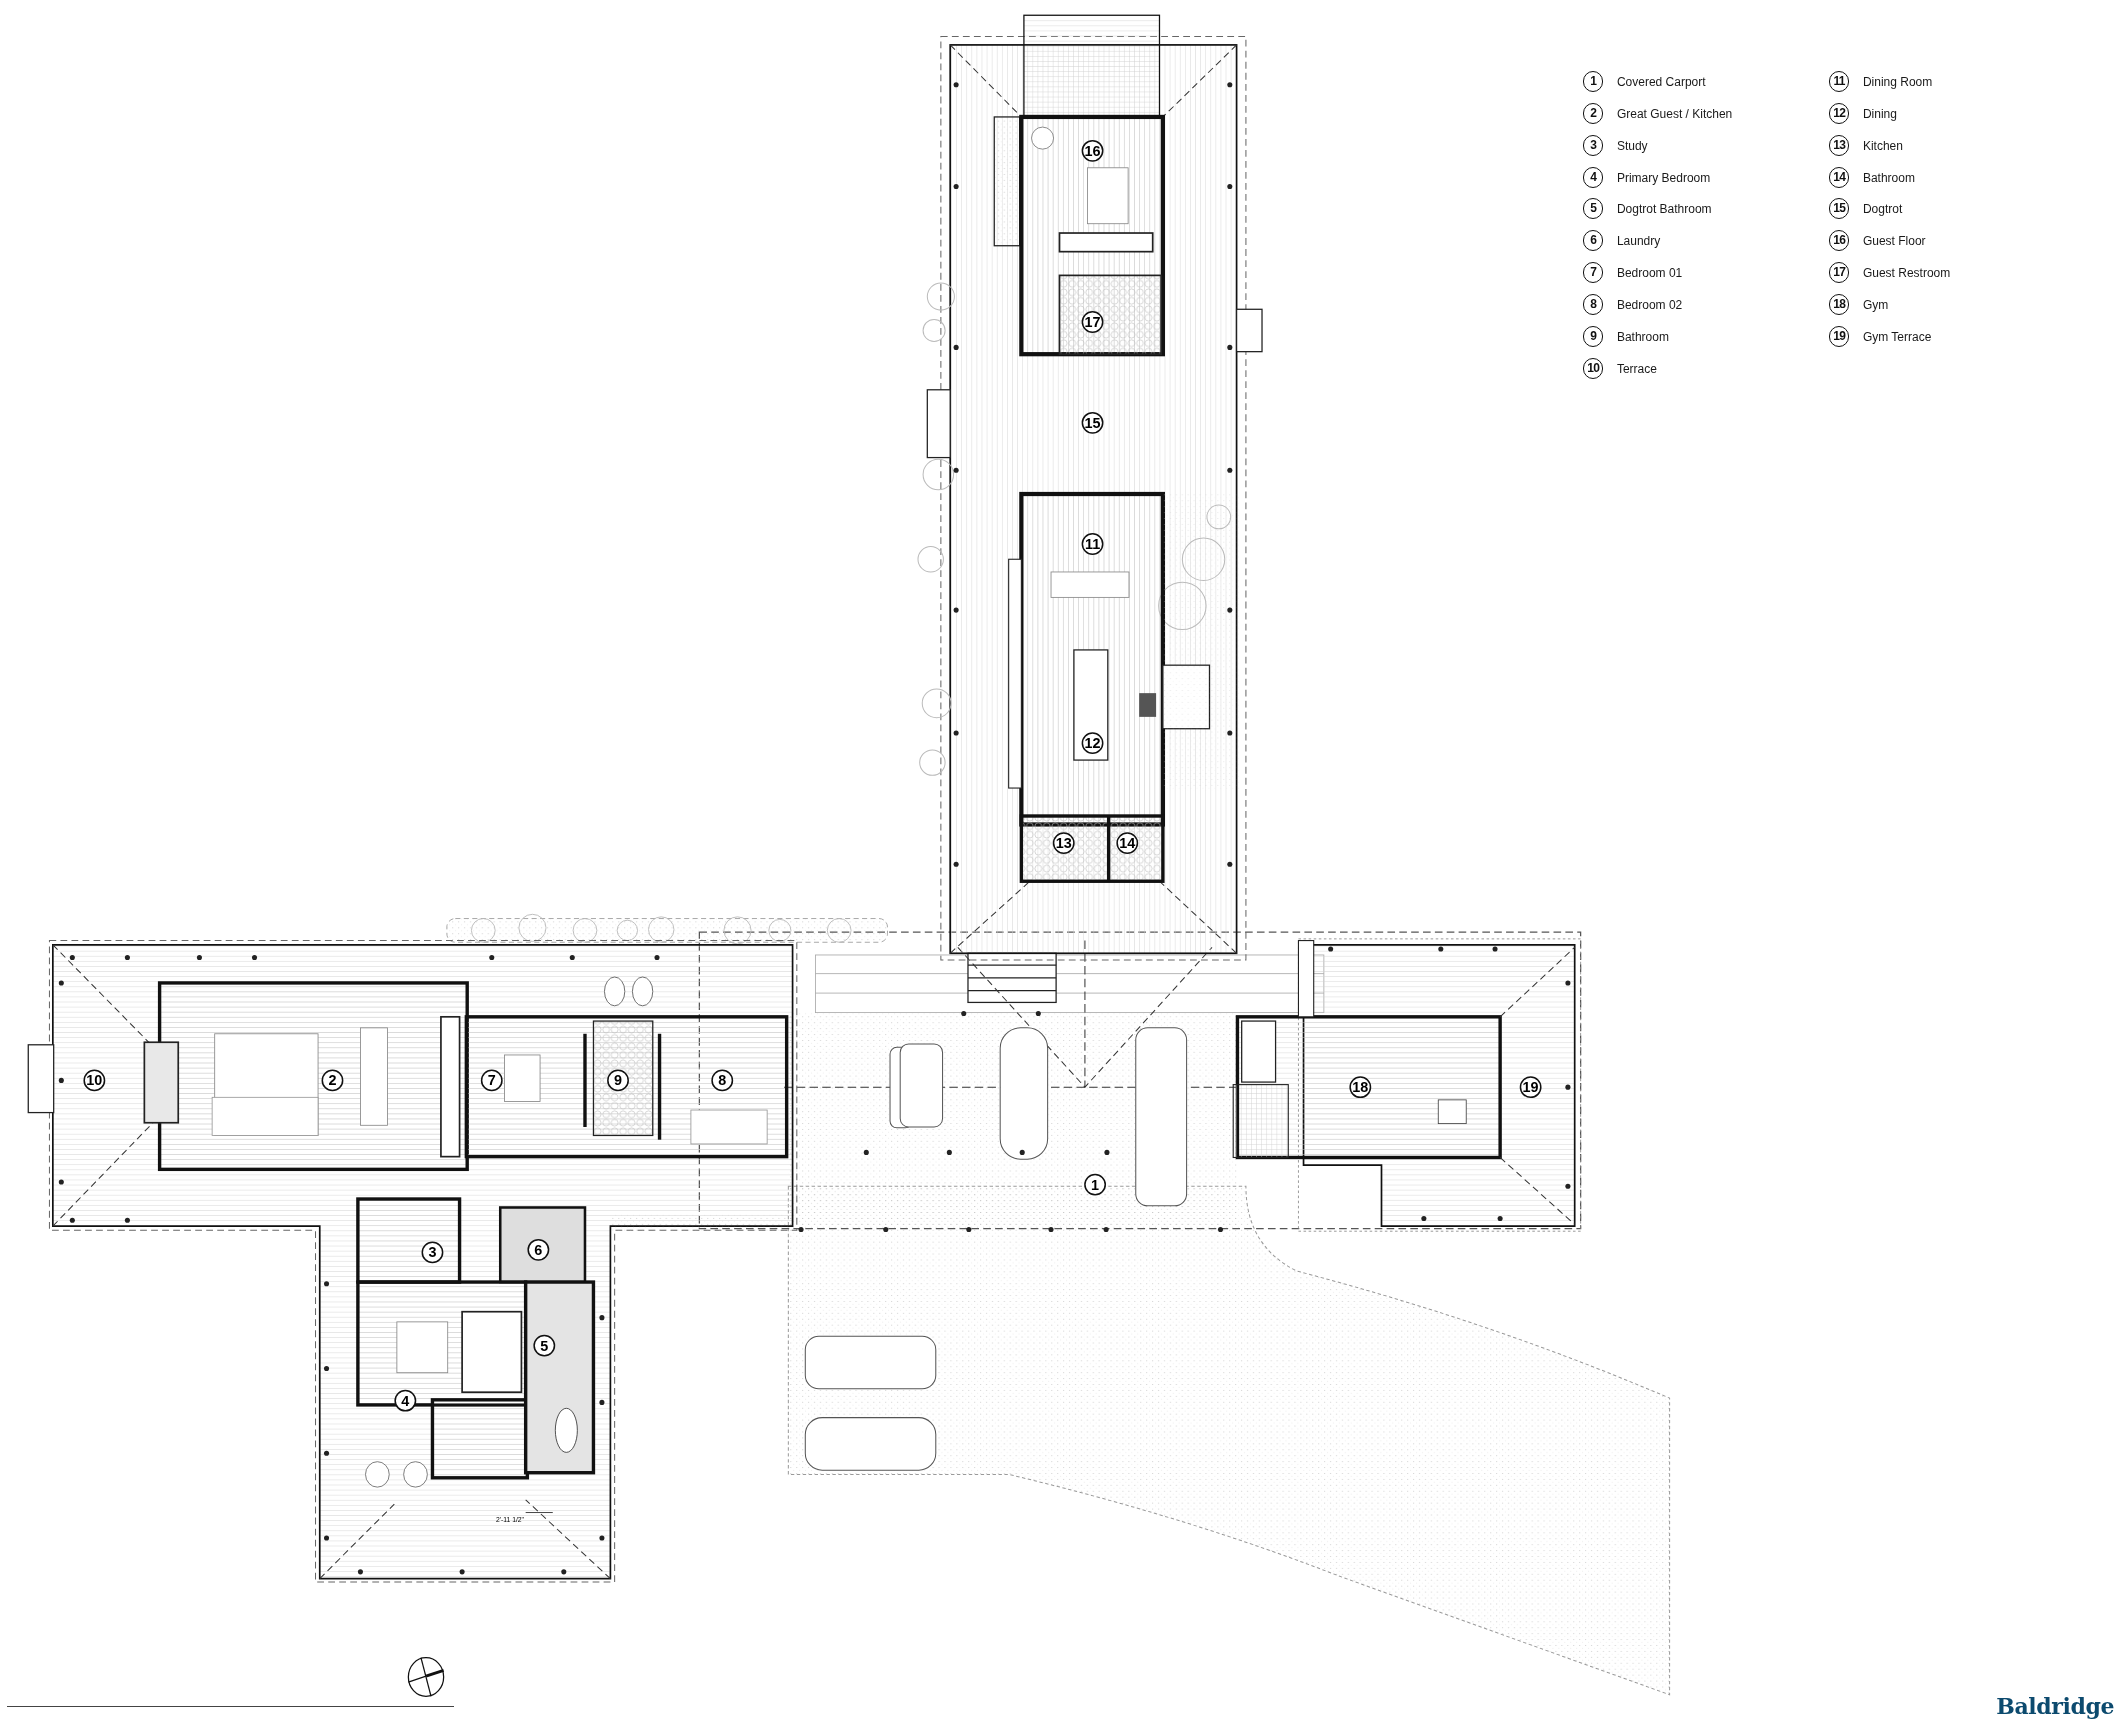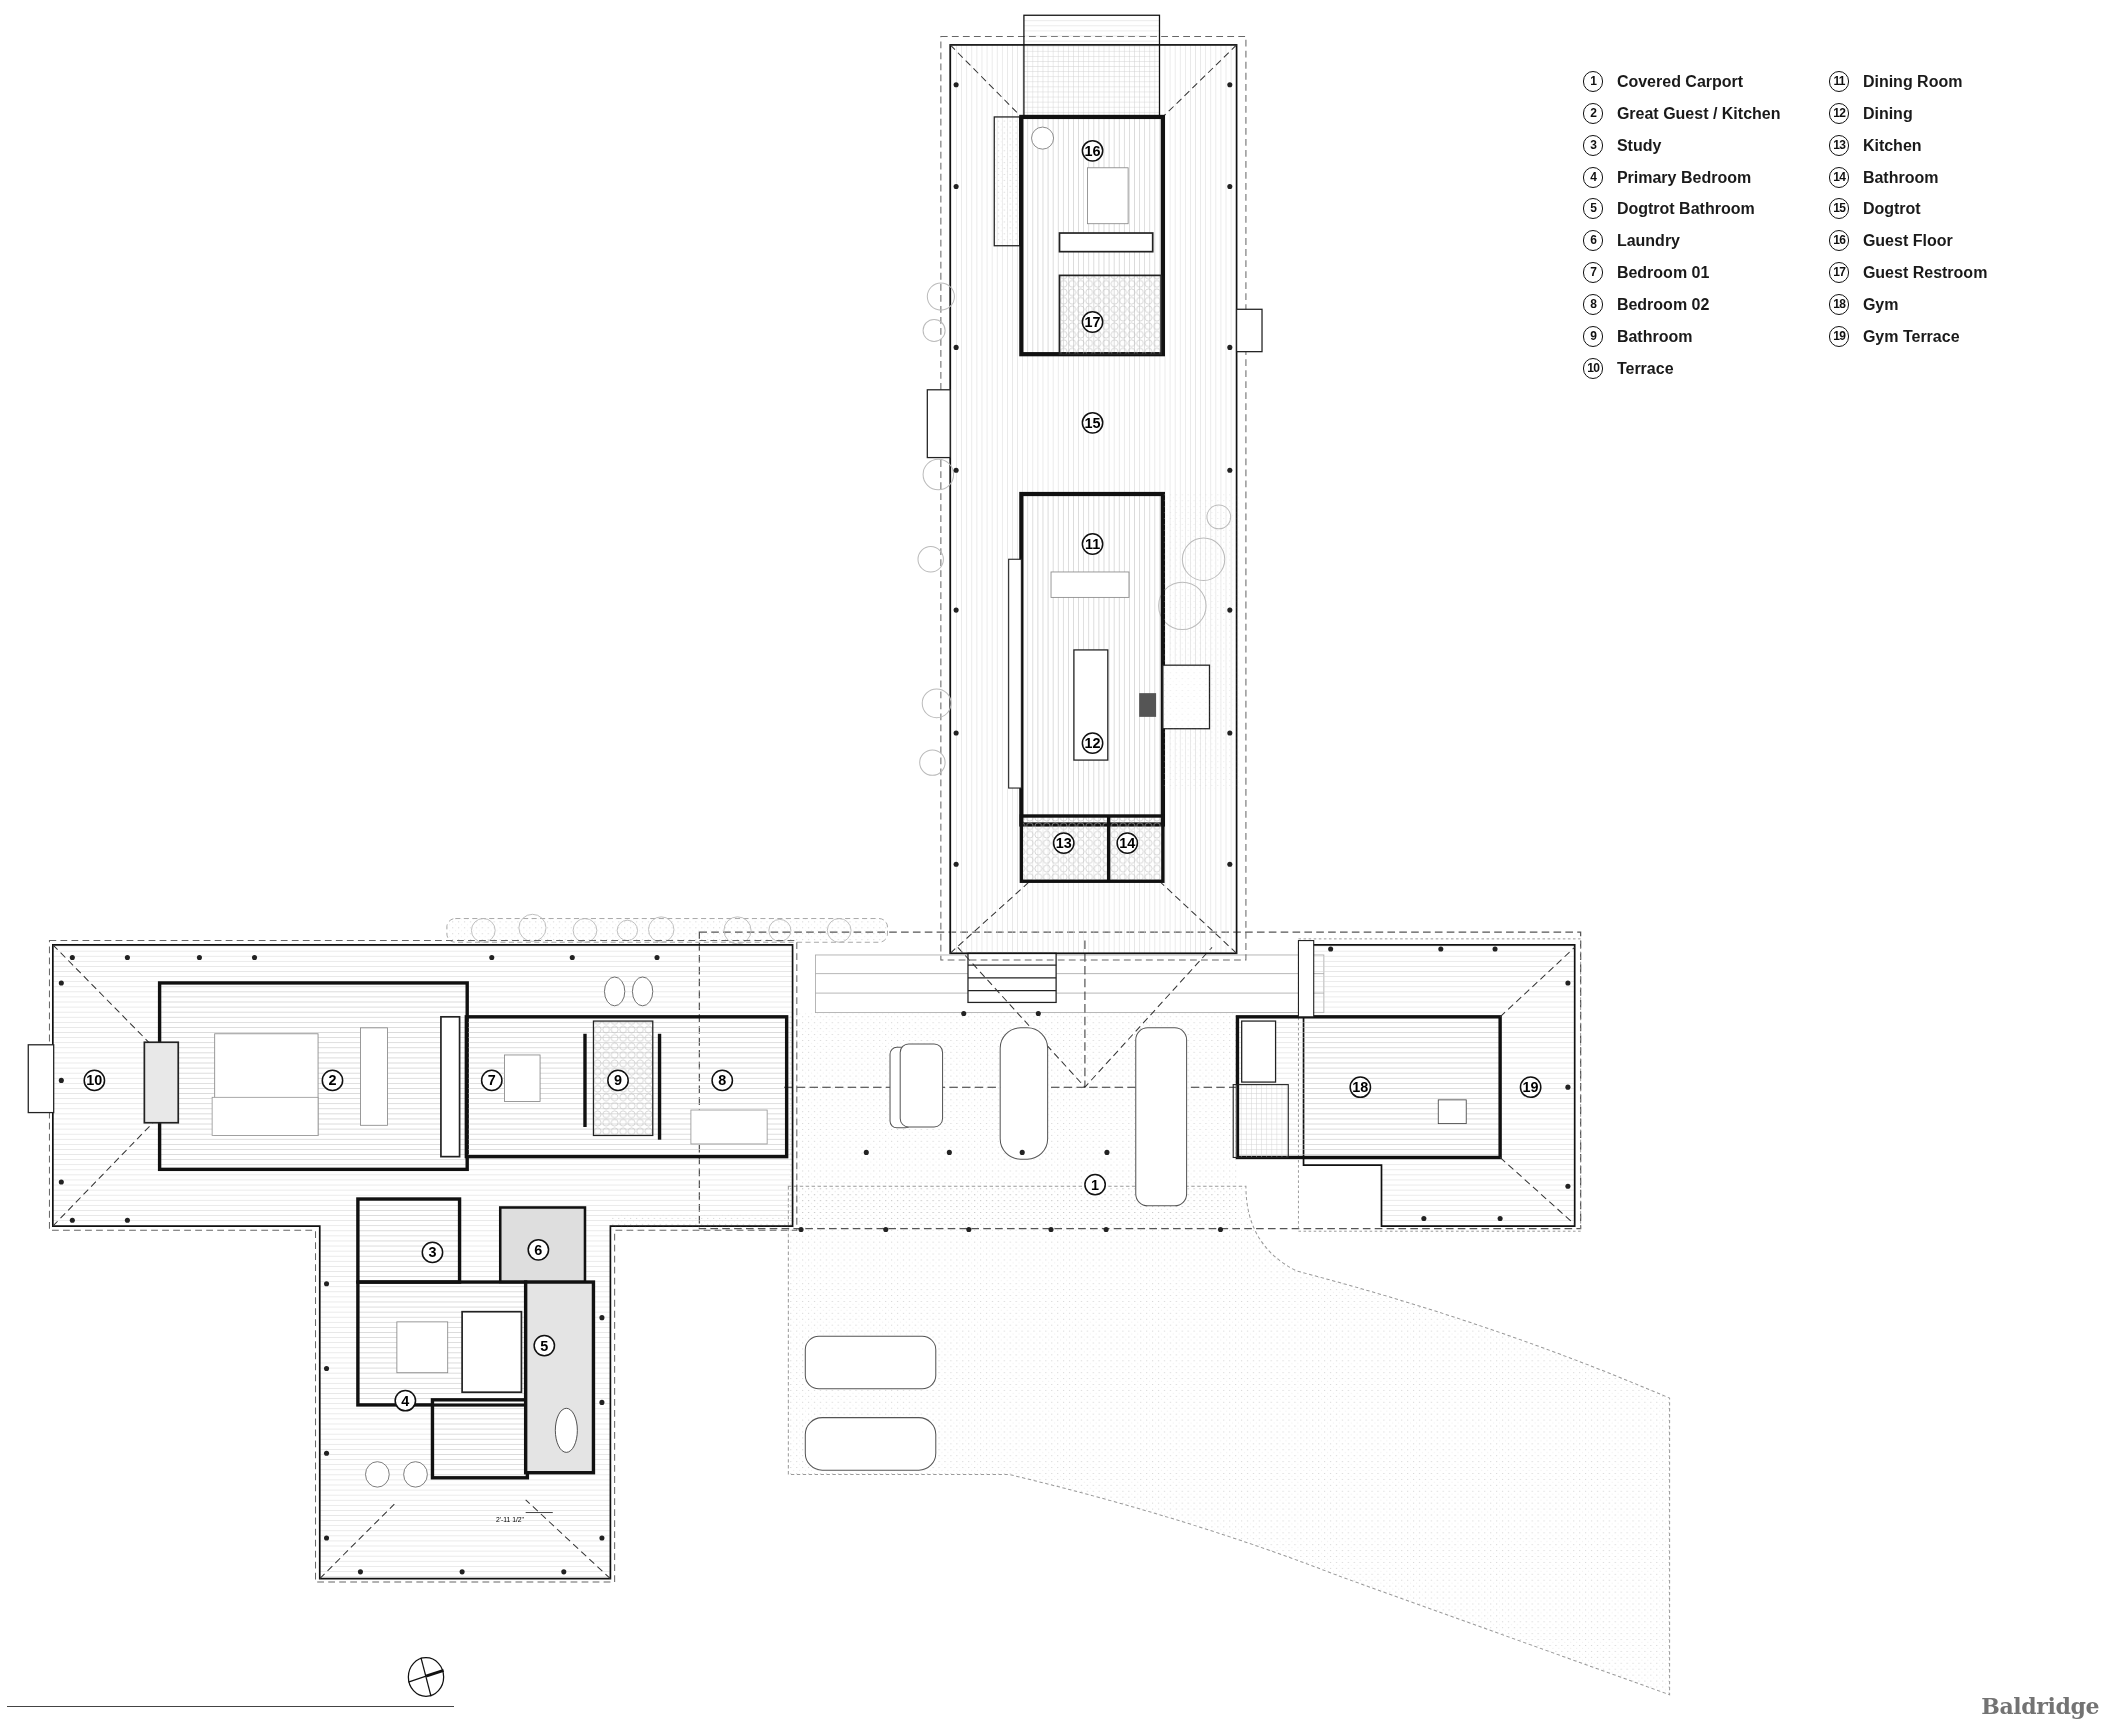--- a/index.html
+++ b/index.html
@@ -4,25 +4,25 @@
 <style>
   html, body { margin:0; padding:0; background:#ffffff; }
   body { width:2119px; height:1732px; position:relative; overflow:hidden; font-family:"Liberation Sans", sans-serif; color:#111; }
   #plan { position:absolute; left:0; top:0; width:2119px; height:1732px; }
   .legend { position:absolute; left:1583px; top:68px; width:441px; }
   .legend-col { position:absolute; top:0; }
   .legend-col.c1 { left:0; }
   .legend-col.c2 { left:246px; }
   .legend-item { position:absolute; left:0; height:27px; display:flex; align-items:center; white-space:nowrap; }
   .legend-num { width:20.3px; height:20.3px; border:1.7px solid #111; border-radius:50%; box-sizing:border-box; display:flex; align-items:center; justify-content:center; font-size:12px; font-weight:bold; letter-spacing:-0.8px; margin-right:13.6px; }
-  .legend-label { font-size:16px; font-weight:bold; color:#1a1a1a; }
+  .legend-label { font-size:12px; font-weight:normal; color:#1a1a1a; }
   .title-block { position:absolute; left:6.8px; top:1748px; font-size:16px; font-weight:bold; color:#111; }
   .title-rule { position:absolute; left:6.8px; top:1706px; width:447px; height:0.8px; background:#444; }
   .north-arrow { position:absolute; left:405px; top:1655px; width:42px; height:44px; }
-  .brand { position:absolute; right:20px; top:1693px; font-family:"DejaVu Serif", serif; font-size:22px; font-weight:bold; color:#737373; letter-spacing:-0.4px; }
+  .brand { position:absolute; right:5px; top:1693px; font-family:"DejaVu Serif", serif; font-size:22px; font-weight:bold; color:#0c4a6e; letter-spacing:-0.4px; }
   .room-tag { font-family:"Liberation Sans", sans-serif; font-weight:bold; font-size:17px; }
   .dim-label { font-family:"Liberation Sans", sans-serif; font-size:8px; }
 </style>
 </head>
 <body>
 
 <svg id="plan" viewBox="0 0 2500 2044" xmlns="http://www.w3.org/2000/svg">
   <defs>
     <pattern id="vh" width="6" height="6" patternUnits="userSpaceOnUse">
       <line x1="0" y1="0" x2="0" y2="6" stroke="#cfcfcf" stroke-width="1"></line>

